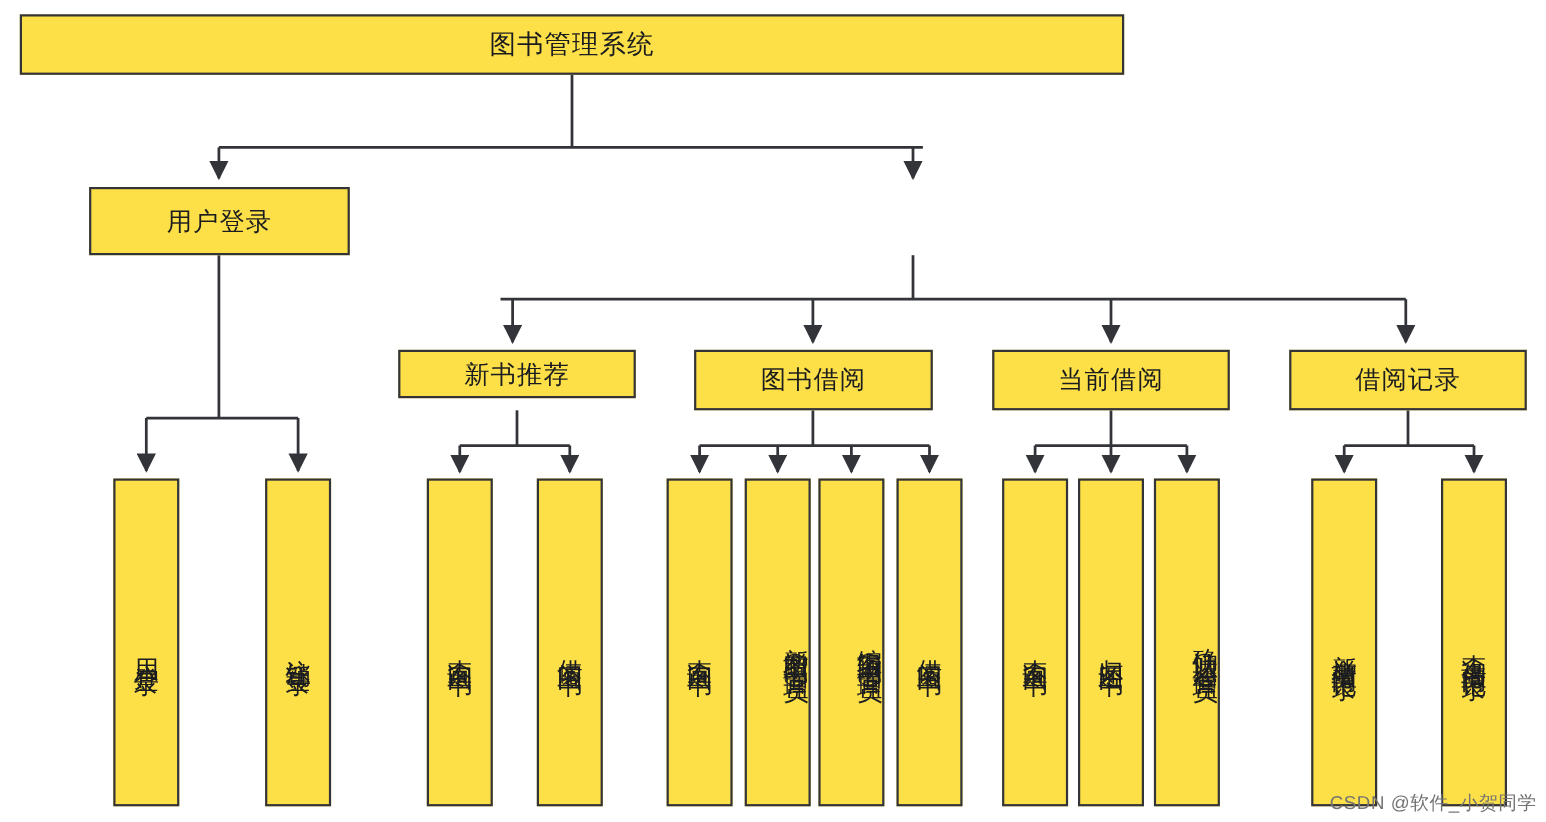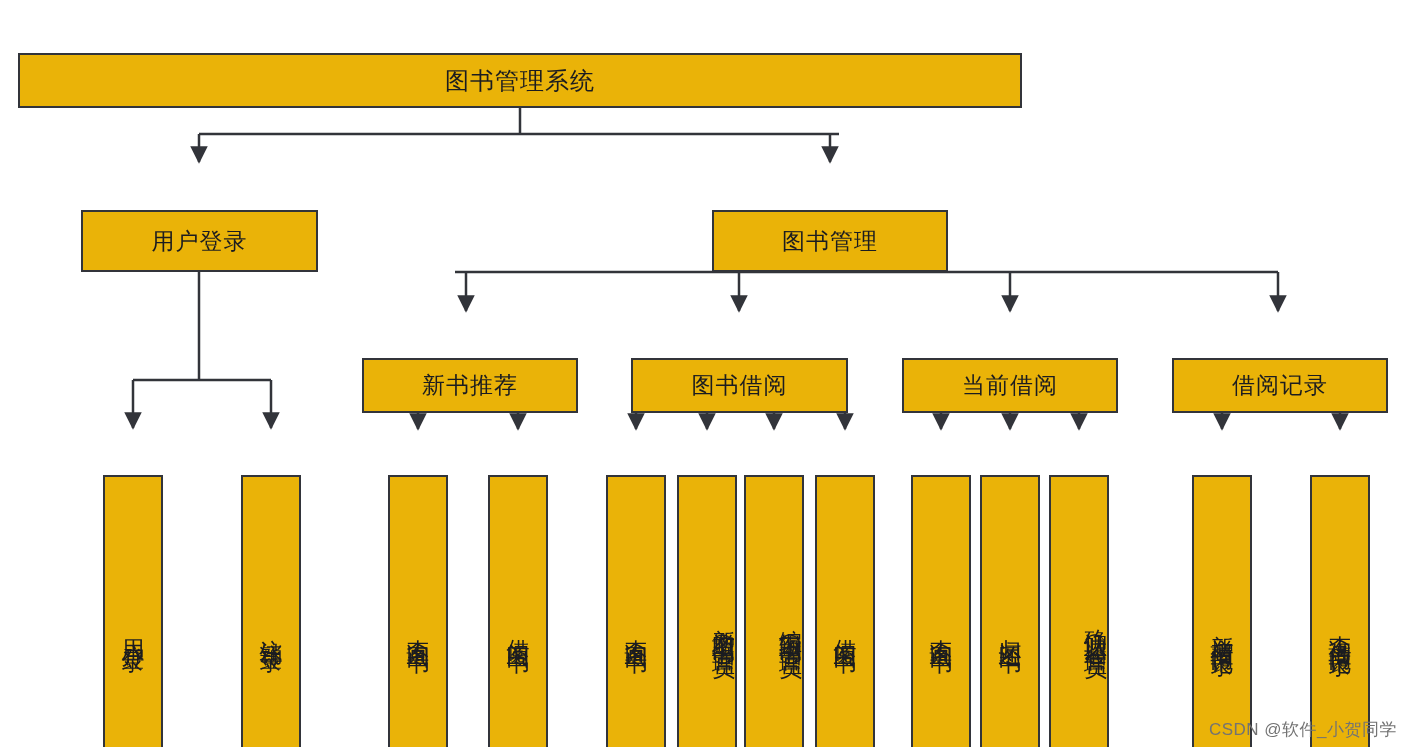--- a/index.html
+++ b/index.html
@@ -9,27 +9,26 @@
     font-family:"Liberation Sans","DejaVu Sans",sans-serif;
     overflow:hidden;
     position:relative;
   }
   #canvas{position:absolute;left:0;top:0;width:1405px;height:747px;}
   svg.lines{position:absolute;left:0;top:0;width:1405px;height:747px;pointer-events:none;}
 
   .node{
     position:absolute;
     box-sizing:border-box;
-    background:#eab308;
+    background:#fde047;
     border:2.5px solid #32343a;
     display:flex;
     align-items:center;
     justify-content:center;
     color:#1b1c20;
-    margin-top:40px;
   }
   .node.horiz{
     font-size:23px;
     letter-spacing:1px;
     line-height:1;
   }
   .node.root{font-size:24px;}
   .node.vert{
     writing-mode:vertical-rl;
     text-orientation:upright;
@@ -105,23 +104,22 @@
       <path d="M 1222 405 L 1340 405"></path>
       <path d="M 1222 405 L 1222 429" marker-end="url(#arrow)"></path>
       <path d="M 1340 405 L 1340 429" marker-end="url(#arrow)"></path>
     </g>
   </svg>
 
   <div class="node horiz root" style="left:18px;top:13px;width:1004px;height:55px;">图书管理系统</div>
 
   <div class="node horiz" style="left:81px;top:170px;width:237px;height:62px;">用户登录</div>
 
-  <div class="node horiz" style="left:712px;top:170px;width:236px;height:62px;">图书管理</div>
 
-  <div class="node horiz" style="left:362px;top:318px;width:216px;height:55px;">新书推荐</div>
+  <div class="node horiz" style="left:362px;top:318px;width:216px;height:44px;">新书推荐</div>
 
   <div class="node horiz" style="left:902px;top:318px;width:216px;height:55px;">当前借阅</div>
 
   <div class="node horiz" style="left:631px;top:318px;width:217px;height:55px;">图书借阅</div>
 
   <div class="node horiz" style="left:1172px;top:318px;width:216px;height:55px;">借阅记录</div>
 
   <div class="node vert midalign" style="left:103px;top:435px;width:60px;height:298px;">用户登录</div>
 
   <div class="node vert midalign" style="left:241px;top:435px;width:60px;height:298px;">注销登录</div>

